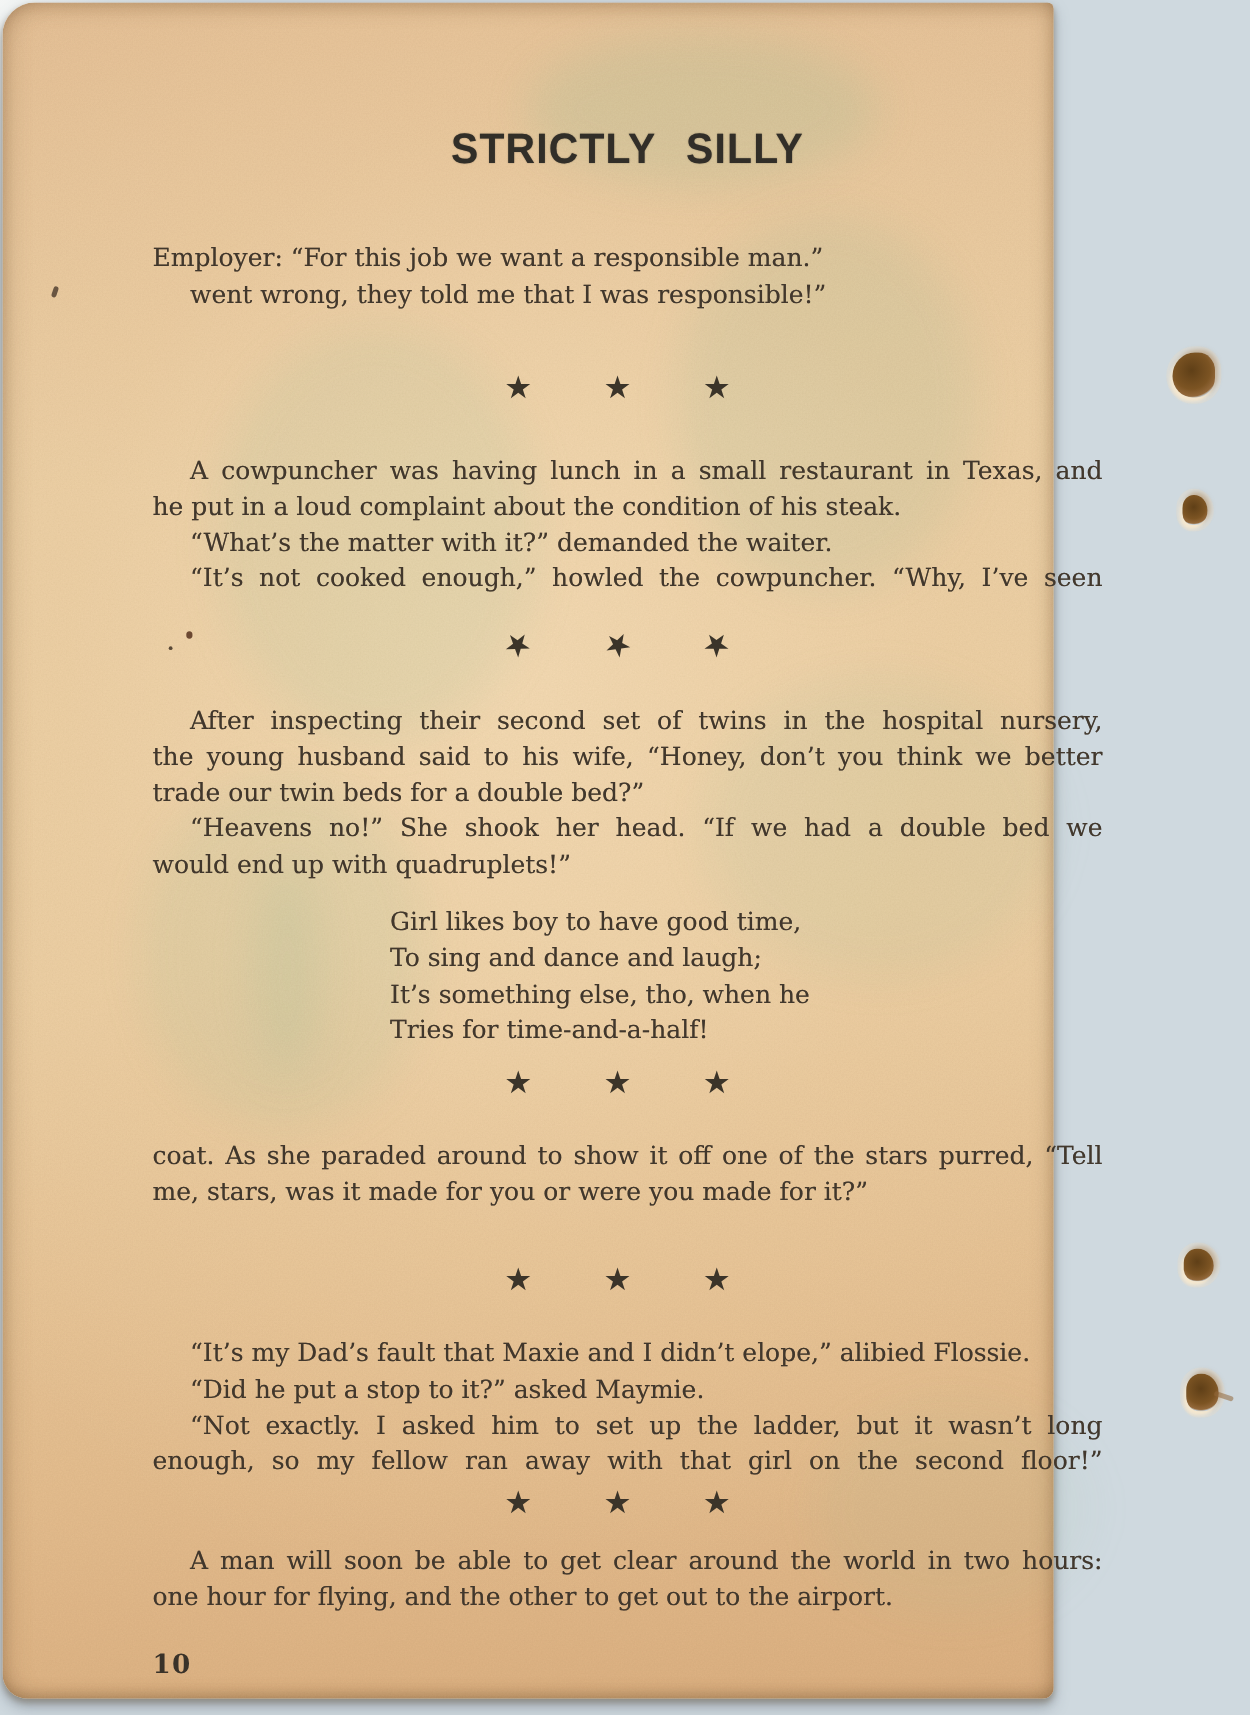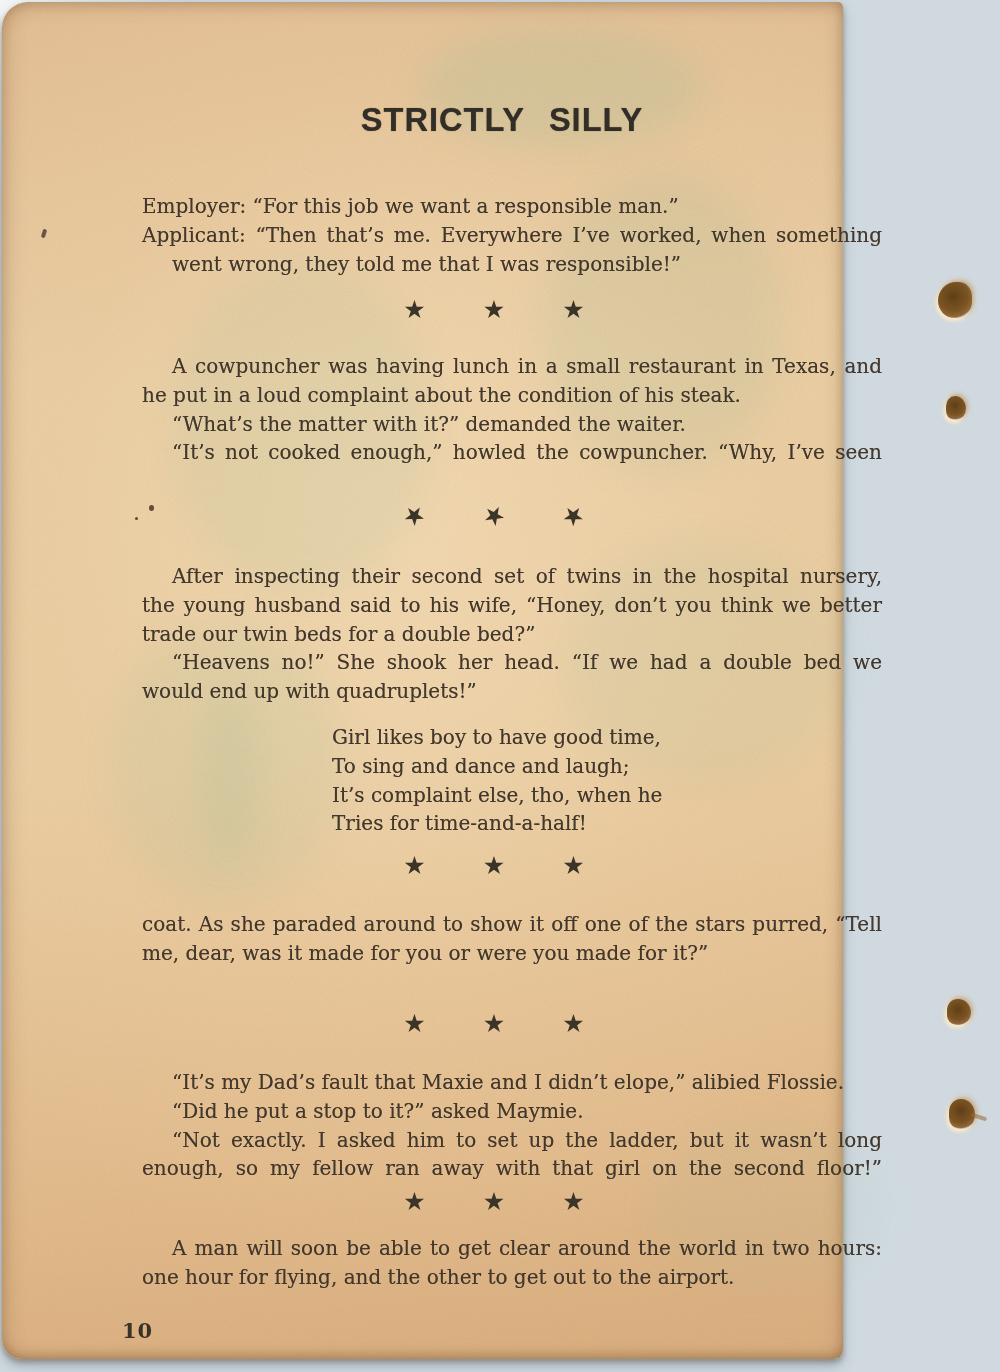--- a/index.html
+++ b/index.html
@@ -32,21 +32,21 @@
   .t5{left:560px;top:540px;width:280px;height:240px;background:rgba(152,190,152,0.11);}
   .t6{left:200px;top:690px;width:55px;height:170px;background:rgba(148,184,148,0.16);}
   .t7{left:650px;top:1120px;width:220px;height:170px;background:rgba(150,186,150,0.08);}
   .title{
     position:absolute;left:120px;top:96px;width:760px;margin:0;
     text-align:center;font-family:"Liberation Sans","DejaVu Sans",sans-serif;
     font-weight:700;font-size:34px;line-height:42px;letter-spacing:1px;word-spacing:15px;
     color:#322f29;transform:scaleX(0.96);text-shadow:0 0 1px rgba(50,45,35,0.65);
   }
   .block{position:absolute;left:120px;width:760px;font-size:20px;line-height:28.8px;color:#42382d;text-shadow:0 0 0.5px rgba(66,56,45,0.55);}
-  .line{min-height:28.8px;margin-left:20px;}
+  .line{min-height:28.8px;}
   .ind{padding-left:30px;}
   .just{text-align:justify;text-align-last:justify;}
   .poem{left:310px;width:470px;}
   .divider{position:absolute;left:120px;width:760px;display:flex;justify-content:center;gap:57px;font-size:25px;line-height:28px;color:#3c352a;transform:translateX(-8px);}
   .star{display:inline-block;}
   .tilted .star:nth-child(1){transform:rotate(34deg);}
   .tilted .star:nth-child(2){transform:rotate(28deg);}
   .tilted .star:nth-child(3){transform:rotate(36deg);}
   .pagenum{position:absolute;left:120px;top:1316px;width:760px;text-align:left;font-size:21px;font-weight:700;letter-spacing:1px;color:#3a332a;}
   .hole{position:absolute;border-radius:50% 60% 55% 45%;
@@ -72,31 +72,30 @@
   <div class="tint t3"></div>
   <div class="tint t4"></div>
   <div class="tint t5"></div>
   <div class="tint t6"></div>
   <div class="tint t7"></div>
 
   <h1 class="title">STRICTLY SILLY</h1>
 
   <div class="block" style="top:190px">
     <div class="line">Employer: “For this job we want a responsible man.”</div>
-    <div class="line just">Applicant: “Then that’s me. Everywhere I’ve worked, when something</div>
     <div class="line ind">went wrong, they told me that I was responsible!”</div>
   </div>
 
   <div class="divider" style="top:294px">
     <span class="star">★</span>
     <span class="star">★</span>
     <span class="star">★</span>
   </div>
 
-  <div class="block" style="top:350px">
+  <div class="block" style="top:360px">
     <div class="line ind just">A cowpuncher was having lunch in a small restaurant in Texas, and</div>
     <div class="line">he put in a loud complaint about the condition of his steak.</div>
     <div class="line ind">“What’s the matter with it?” demanded the waiter.</div>
     <div class="line ind just">“It’s not cooked enough,” howled the cowpuncher. “Why, I’ve seen</div>
   </div>
 
   <div class="divider tilted" style="top:500px">
     <span class="star">★</span>
     <span class="star">★</span>
     <span class="star">★</span>
@@ -106,33 +105,33 @@
     <div class="line ind just">After inspecting their second set of twins in the hospital nursery,</div>
     <div class="line just">the young husband said to his wife, “Honey, don’t you think we better</div>
     <div class="line">trade our twin beds for a double bed?”</div>
     <div class="line ind just">“Heavens no!” She shook her head. “If we had a double bed we</div>
     <div class="line">would end up with quadruplets!”</div>
   </div>
 
   <div class="block poem" style="top:721px">
     <div class="line">Girl likes boy to have good time,</div>
     <div class="line">To sing and dance and laugh;</div>
-    <div class="line">It’s complaint else, tho, when he</div>
+    <div class="line">It’s something else, tho, when he</div>
     <div class="line">Tries for time-and-a-half!</div>
   </div>
 
   <div class="divider" style="top:850px">
     <span class="star">★</span>
     <span class="star">★</span>
     <span class="star">★</span>
   </div>
 
   <div class="block" style="top:908px">
     <div class="line just">coat. As she paraded around to show it off one of the stars purred, “Tell</div>
-    <div class="line">me, dear, was it made for you or were you made for it?”</div>
+    <div class="line">me, stars, was it made for you or were you made for it?”</div>
   </div>
 
   <div class="divider" style="top:1008px">
     <span class="star">★</span>
     <span class="star">★</span>
     <span class="star">★</span>
   </div>
 
   <div class="block" style="top:1066px">
     <div class="line ind">“It’s my Dad’s fault that Maxie and I didn’t elope,” alibied Flossie.</div>

